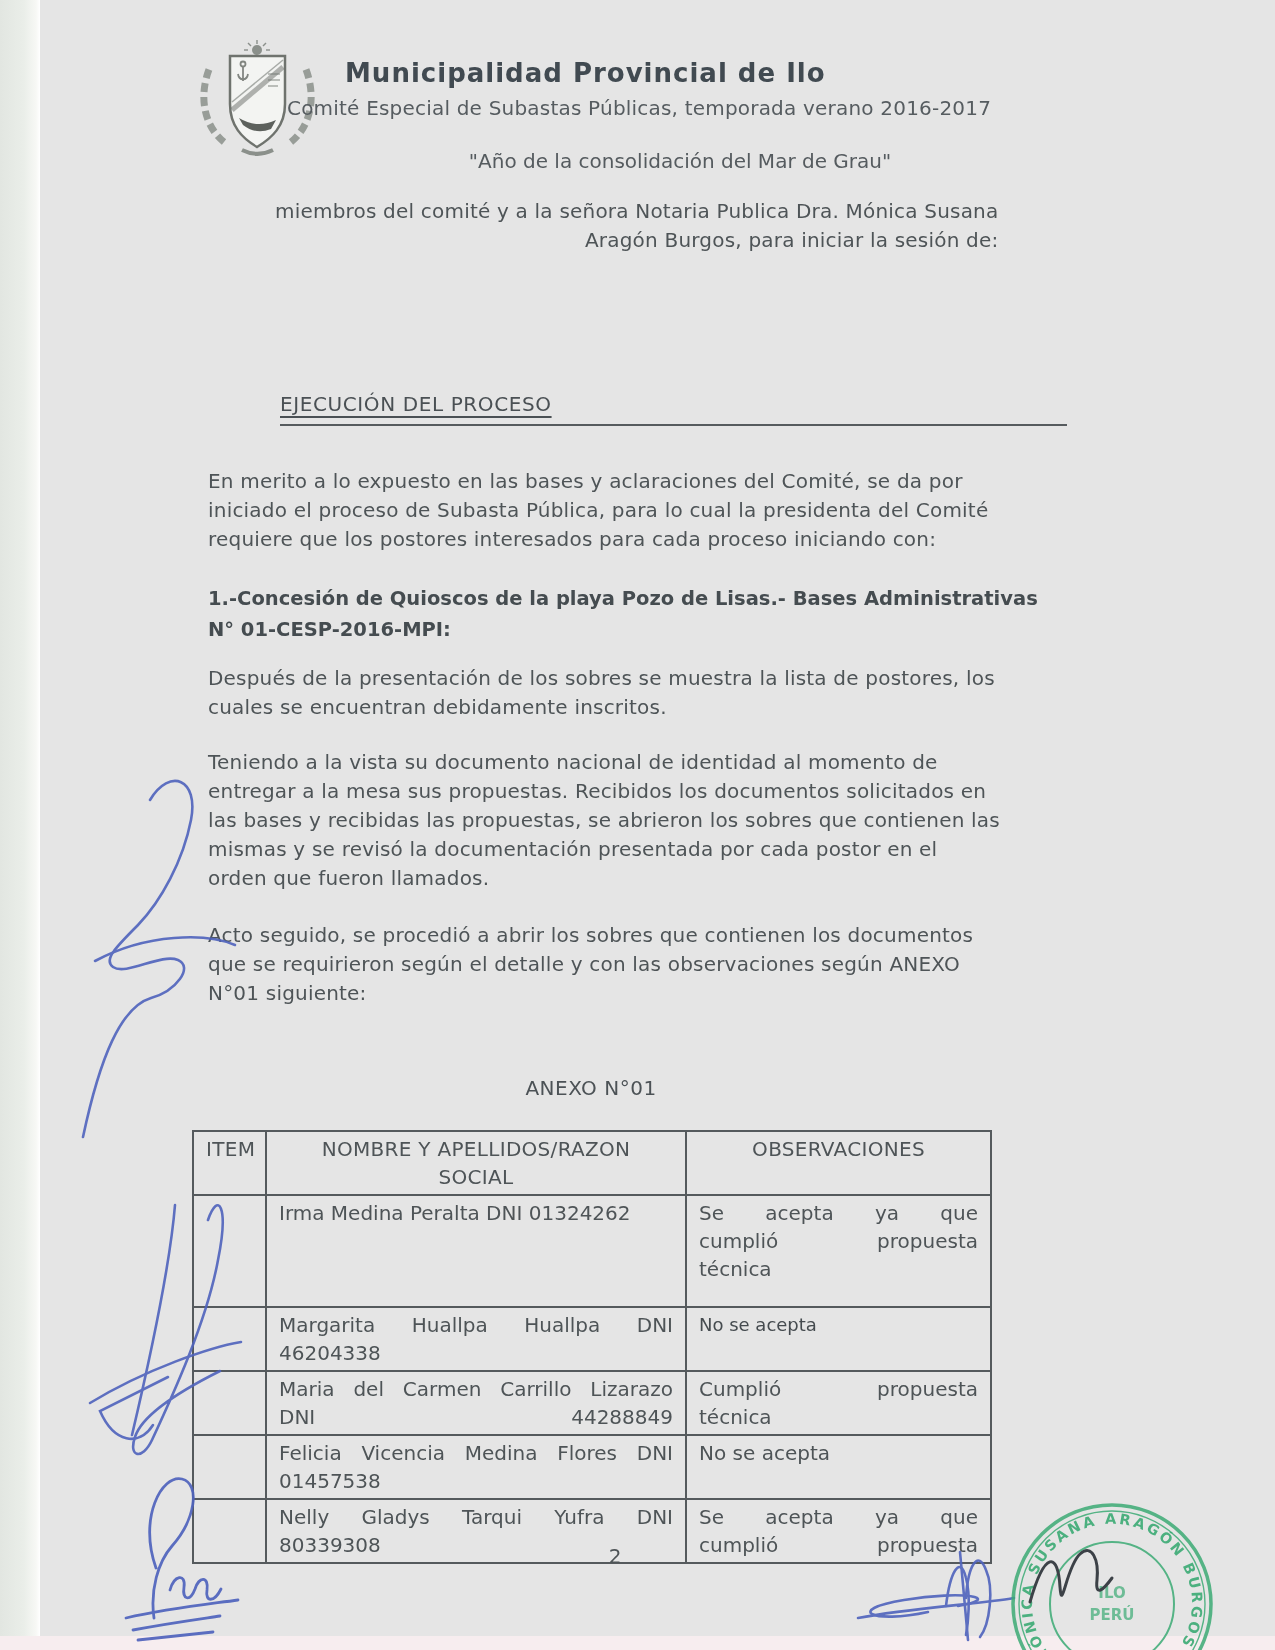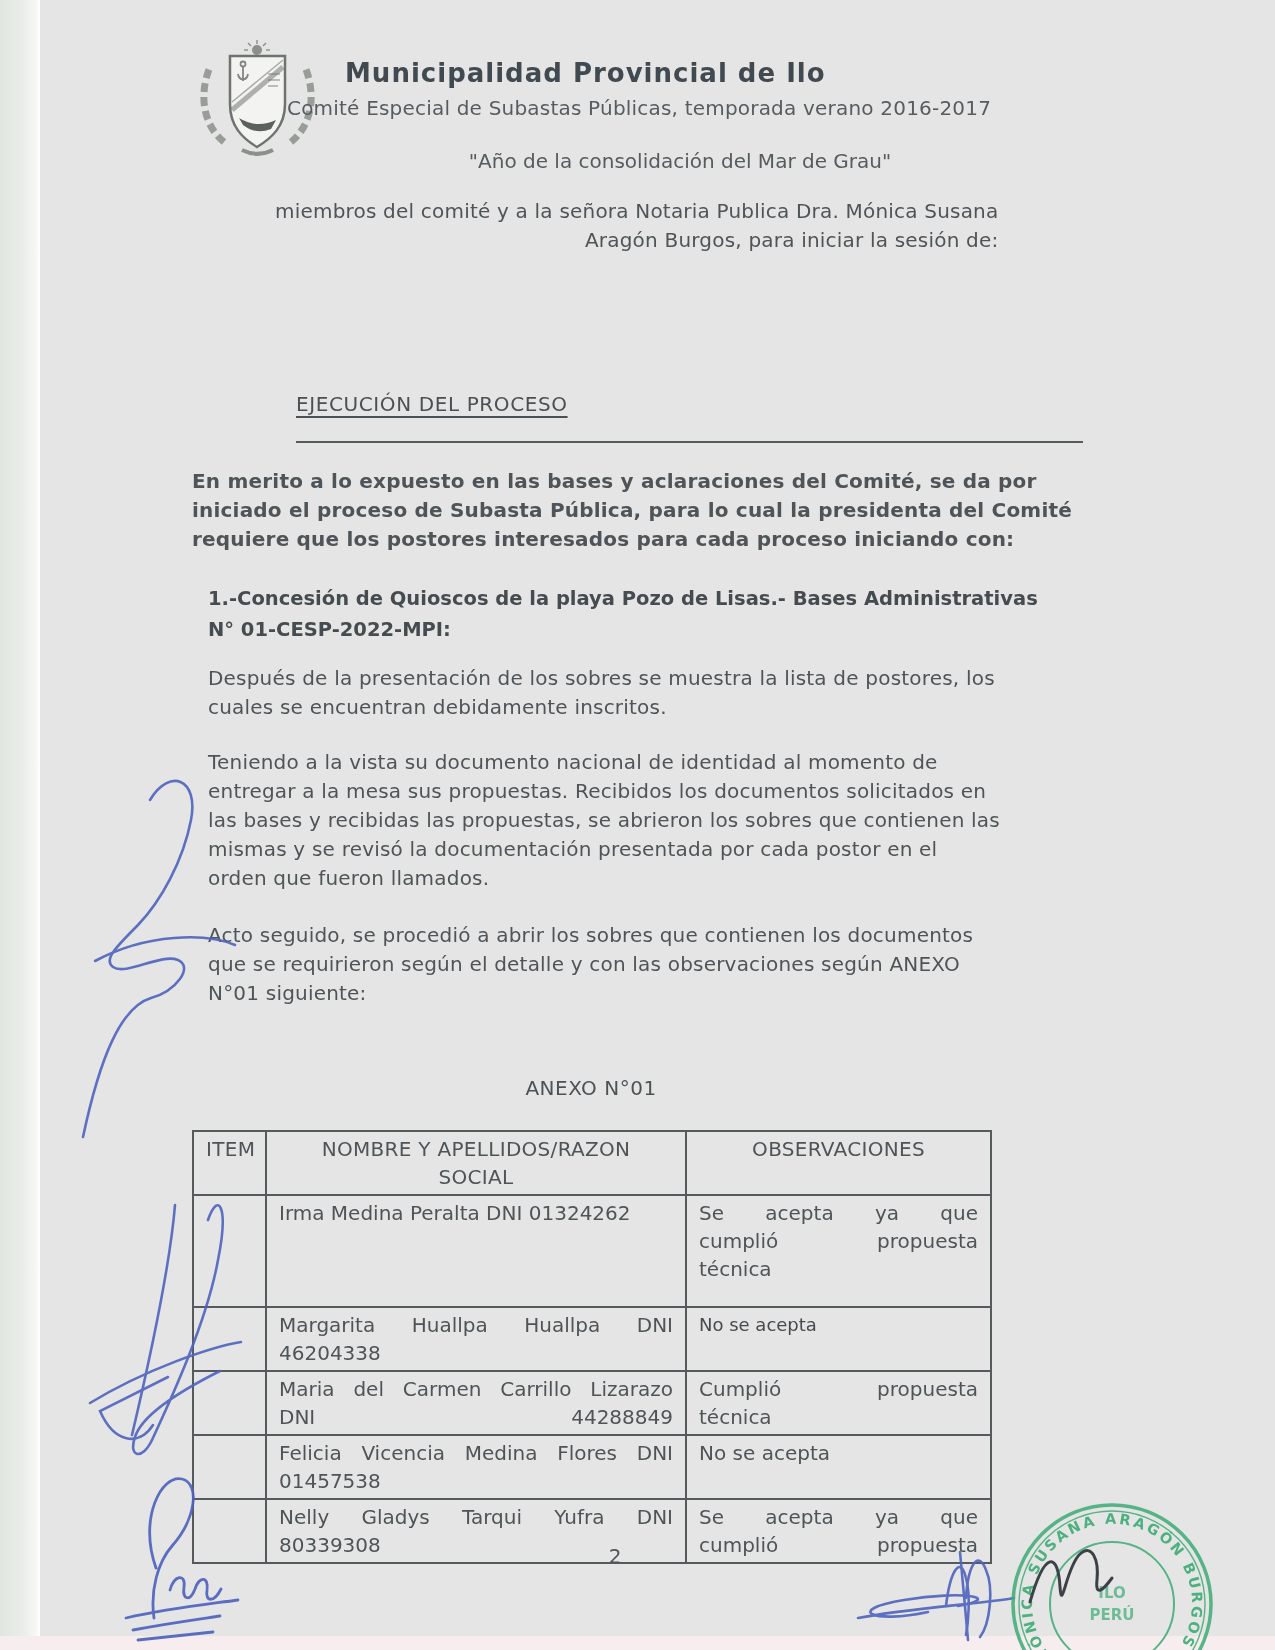--- a/index.html
+++ b/index.html
@@ -15,22 +15,22 @@
   }
   .scan-strip-bottom{
     position:absolute; left:0; bottom:0; width:1275px; height:14px;
     background:#f7edef;
   }
   .abs{position:absolute;}
   .par{position:absolute; white-space:pre-line; font-size:20px; line-height:29px; letter-spacing:0.2px;}
   .doc-title{position:absolute; left:345px; top:58px; font-size:26px; font-weight:bold; color:#414a51; letter-spacing:1px;}
   .doc-subtitle{position:absolute; left:287px; top:96px; font-size:20px; color:#565c60; letter-spacing:0.2px;}
   .motto{position:absolute; left:180px; top:149px; width:1000px; text-align:center; font-size:20px; color:#555b5f;}
-  .section-heading-wrap{position:absolute; left:296px; top:392px; width:787px;
-    border-bottom:2.5px solid #565b5e; padding-bottom:25px;}
+  .section-heading-wrap{position:absolute; left:280px; top:392px; width:787px;
+    border-bottom:2.5px solid #565b5e; padding-bottom:8px;}
   .section-heading{font-size:20px; letter-spacing:0.6px; color:#4a5054;
     text-decoration:underline; text-underline-offset:5px; text-decoration-thickness:2px;}
   .bold-heading{position:absolute; left:208px; top:583px; white-space:pre-line;
     font-weight:bold; font-size:19.5px; line-height:31px; color:#454c50;}
   .anexo-title{position:absolute; left:192px; top:1076px; width:798px; text-align:center;
     font-size:20px; letter-spacing:0.5px; color:#4c5256;}
   table.anexo{
     position:absolute; left:192px; top:1130px; width:798px;
     border-collapse:collapse; table-layout:fixed; font-size:20px; color:#4e5457;
   }
@@ -82,26 +82,26 @@
   <div class="motto">"Año de la consolidación del Mar de Grau"</div>
 
   <div class="par" style="left:275px; top:197px;text-align:right;">miembros del comité y a la señora Notaria Publica Dra. Mónica Susana
 Aragón Burgos, para iniciar la sesión de:</div>
 
 
   <div class="section-heading-wrap">
     <span class="section-heading">EJECUCIÓN DEL PROCESO</span>
   </div>
 
-  <div class="par" style="left:192px; top:467px;font-weight:bold;">En merito a lo expuesto en las bases y aclaraciones del Comité, se da por
+  <div class="par" style="left:208px; top:467px;">En merito a lo expuesto en las bases y aclaraciones del Comité, se da por
 iniciado el proceso de Subasta Pública, para lo cual la presidenta del Comité
 requiere que los postores interesados para cada proceso iniciando con:</div>
 
   <div class="bold-heading">1.-Concesión de Quioscos de la playa Pozo de Lisas.- Bases Administrativas
-N° 01-CESP-2022-MPI:</div>
+N° 01-CESP-2016-MPI:</div>
 
   <div class="par" style="left:208px; top:664px;">Después de la presentación de los sobres se muestra la lista de postores, los
 cuales se encuentran debidamente inscritos.</div>
 
   <div class="par" style="left:208px; top:748px;">Teniendo a la vista su documento nacional de identidad al momento de
 entregar a la mesa sus propuestas. Recibidos los documentos solicitados en
 las bases y recibidas las propuestas, se abrieron los sobres que contienen las
 mismas y se revisó la documentación presentada por cada postor en el
 orden que fueron llamados.</div>
 

